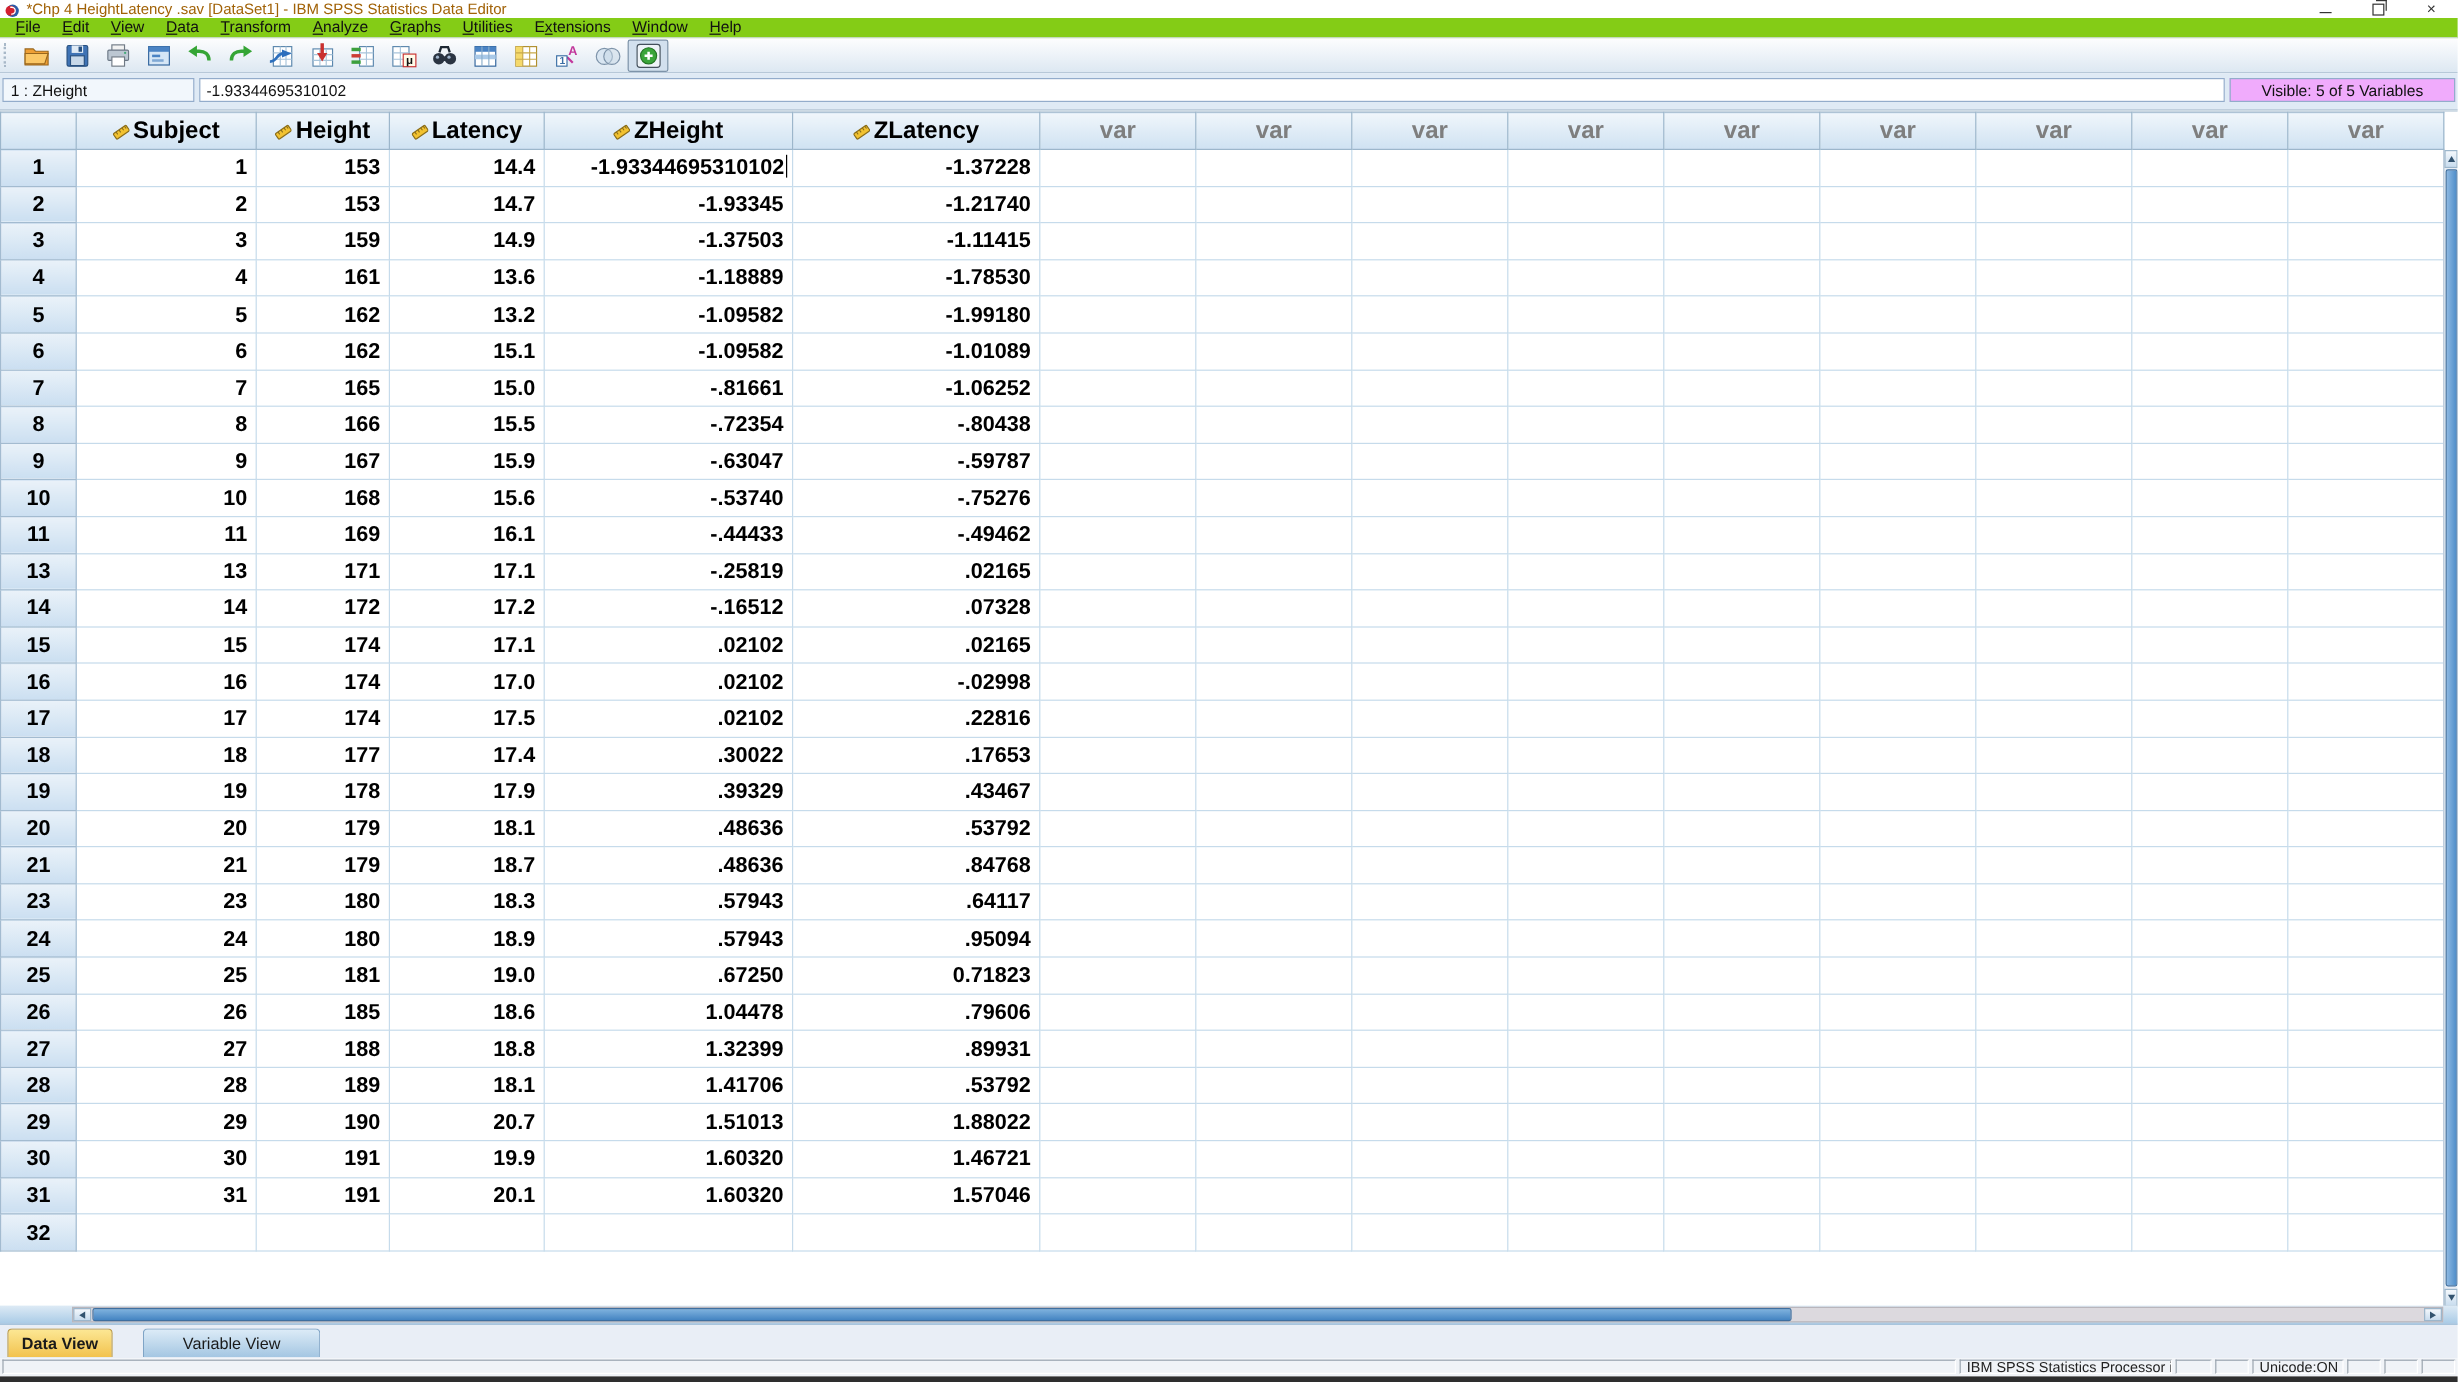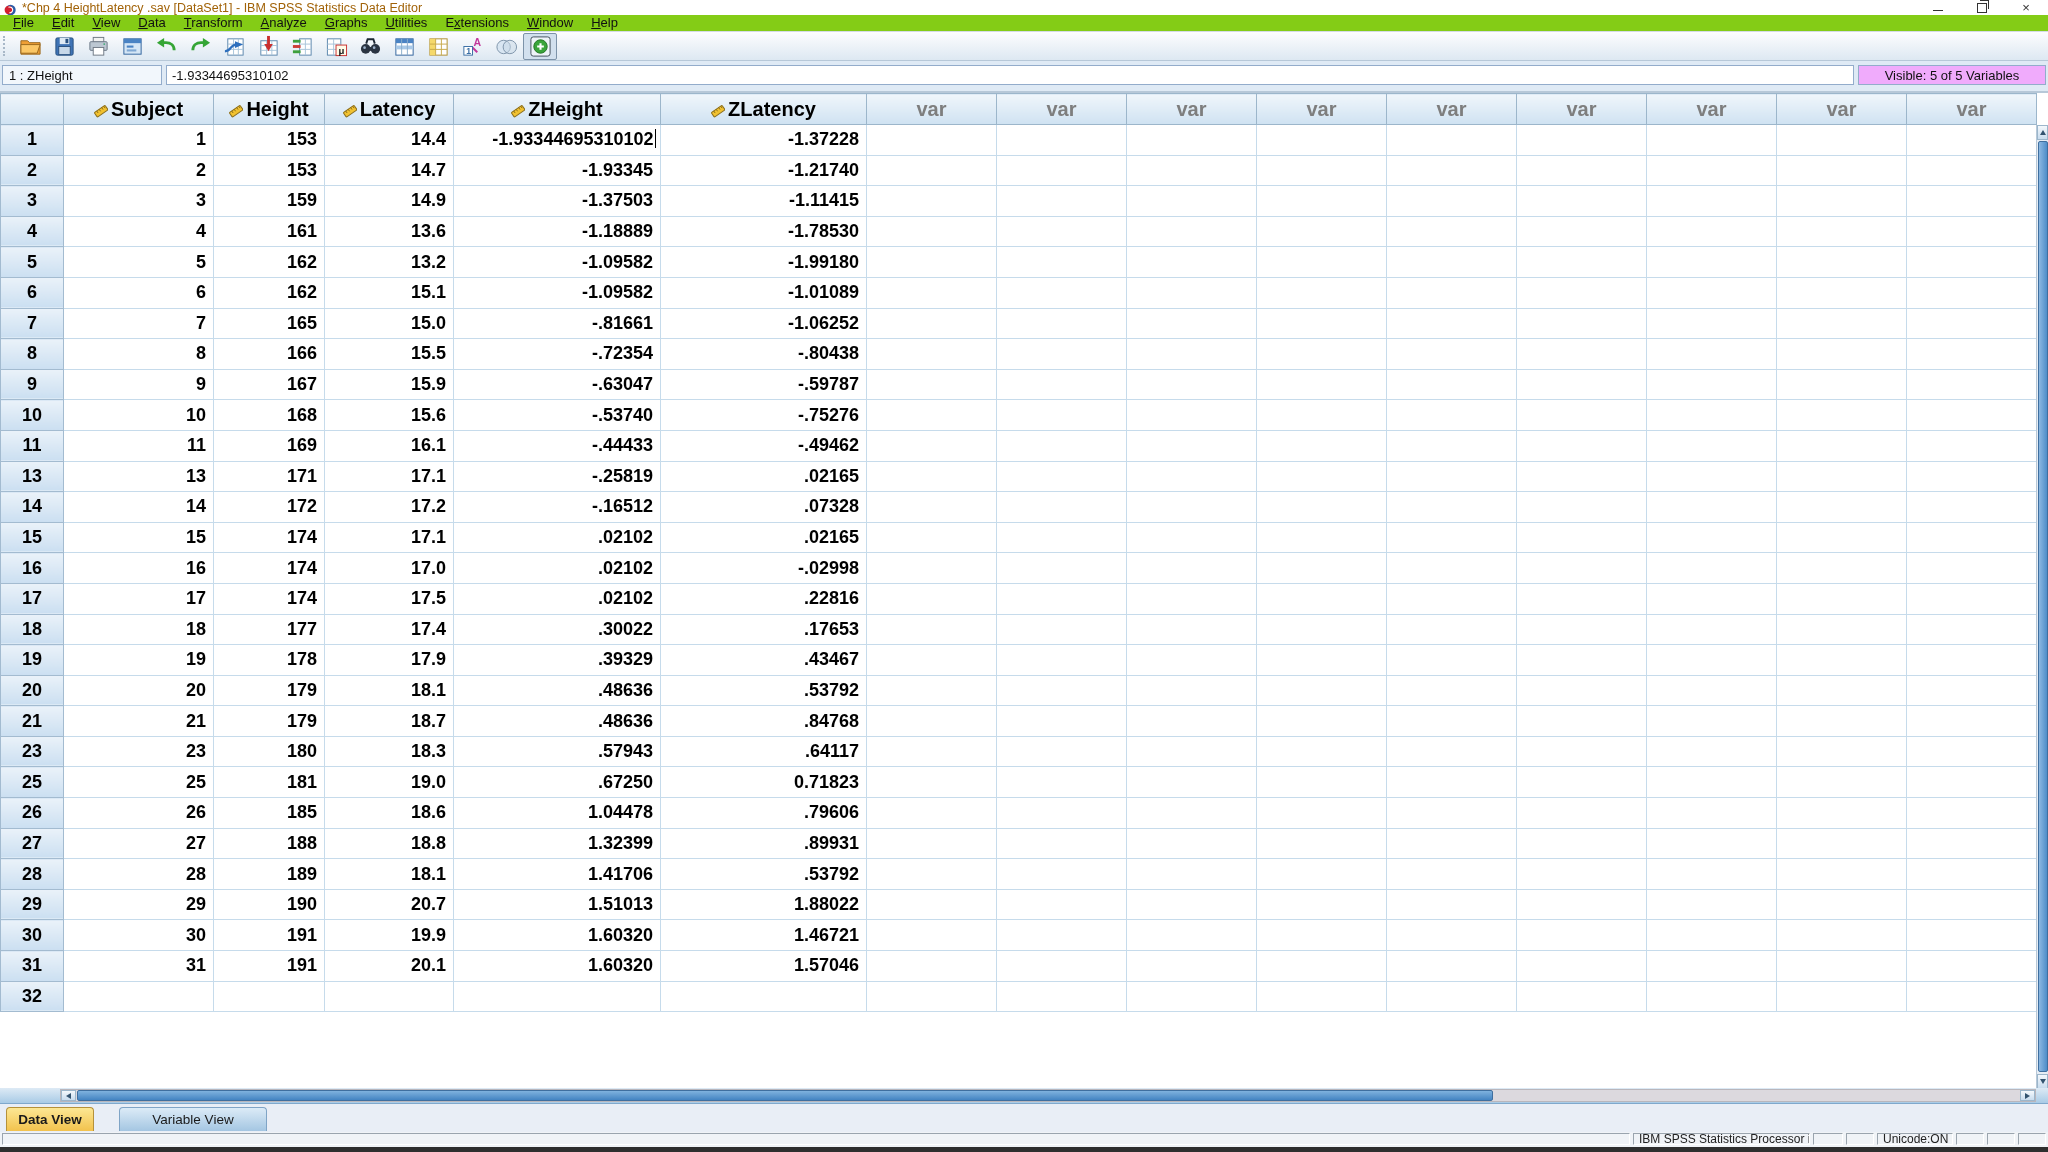--- a/index.html
+++ b/index.html
@@ -677,20 +677,37 @@
           <td></td>
           <td></td>
           <td></td>
           <td></td>
           <td></td>
           <td></td>
           <td></td>
           <td></td>
         </tr>
         <tr>
+          <th>24</th>
+          <td>24</td>
+          <td>180</td>
+          <td>18.9</td>
+          <td>.57943</td>
+          <td>.95094</td>
+          <td></td>
+          <td></td>
+          <td></td>
+          <td></td>
+          <td></td>
+          <td></td>
+          <td></td>
+          <td></td>
+          <td></td>
+        </tr>
+        <tr>
           <th>25</th>
           <td>25</td>
           <td>181</td>
           <td>19.0</td>
           <td>.67250</td>
           <td>0.71823</td>
           <td></td>
           <td></td>
           <td></td>
           <td></td>

